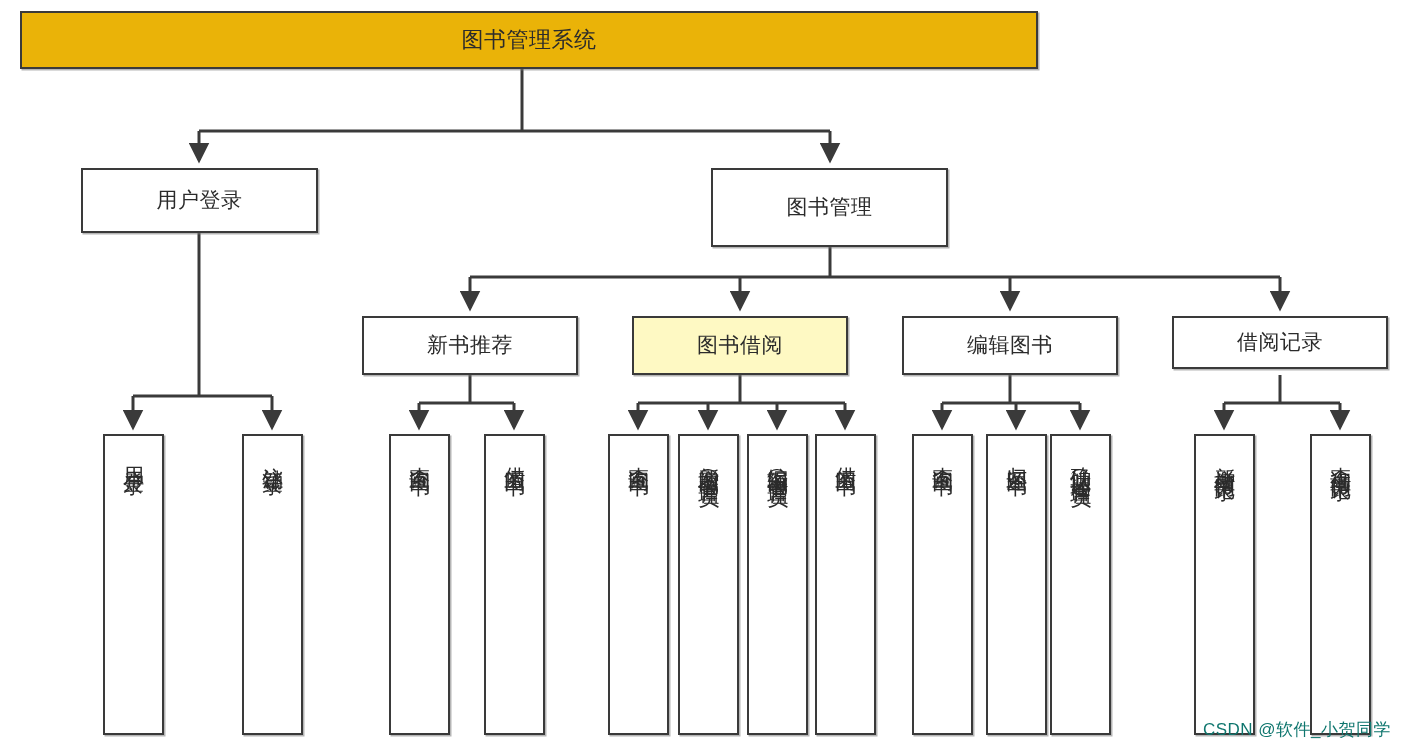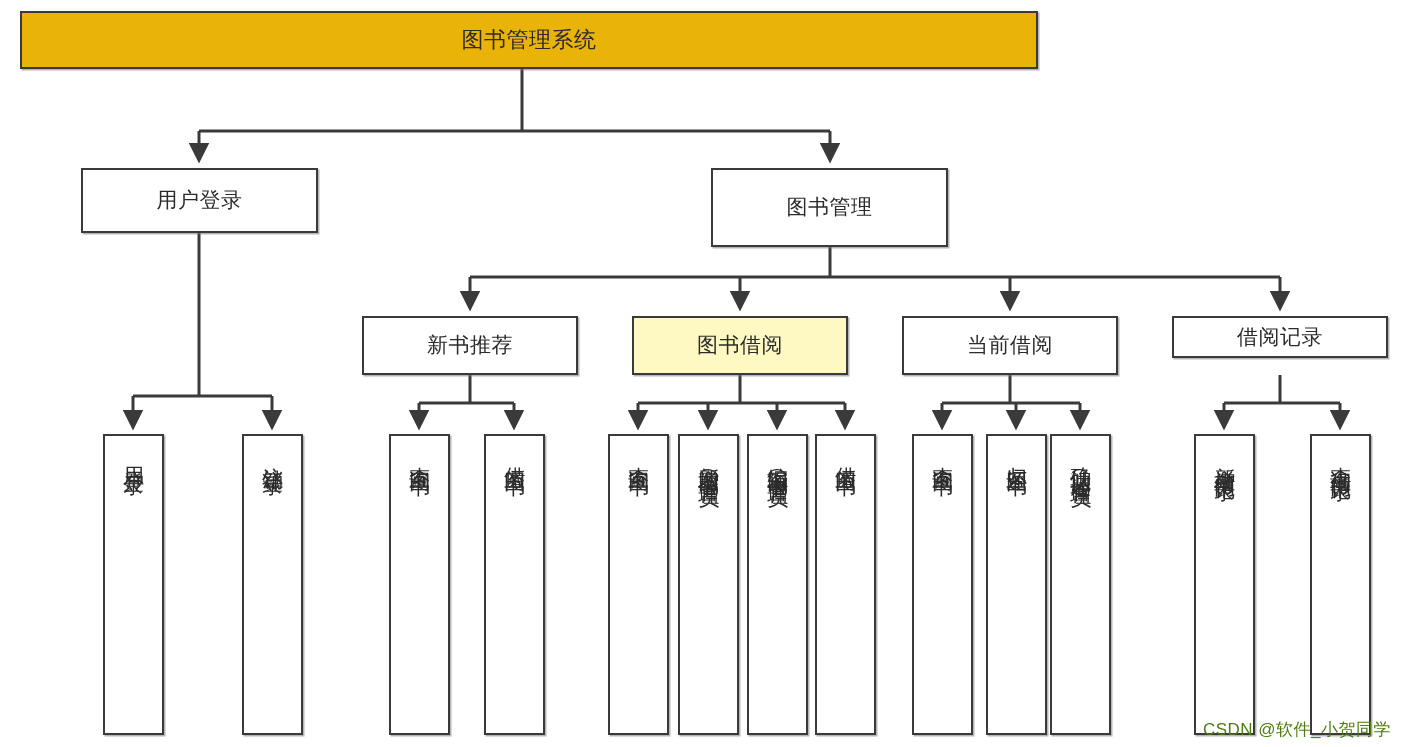--- a/index.html
+++ b/index.html
@@ -131,23 +131,23 @@
     <span class="node-label">图书管理</span>
   </div>
 
   <div class="node-box" style="left: 362px; top: 316px; width: 216px; height: 59px; border-color: rgb(58, 58, 58); background: rgb(255, 255, 255); color: rgb(43, 43, 43);">
     <span class="node-label">新书推荐</span>
   </div>
   <div class="node-box" style="left: 632px; top: 316px; width: 216px; height: 59px; border-color: rgb(58, 58, 58); background: #fef9c3; color: rgb(43, 43, 43);">
     <span class="node-label">图书借阅</span>
   </div>
   <div class="node-box" style="left: 902px; top: 316px; width: 216px; height: 59px; border-color: rgb(58, 58, 58); background: rgb(255, 255, 255); color: rgb(43, 43, 43);">
-    <span class="node-label">当前借阅</span>
+    <span class="node-label">编辑图书</span>
   </div>
-  <div class="node-box" style="left: 1172px; top: 316px; width: 216px; height: 42px; border-color: rgb(58, 58, 58); background: rgb(255, 255, 255); color: rgb(43, 43, 43);">
+  <div class="node-box" style="left: 1172px; top: 316px; width: 216px; height: 53px; border-color: rgb(58, 58, 58); background: rgb(255, 255, 255); color: rgb(43, 43, 43);">
     <span class="node-label">借阅记录</span>
   </div>
 
   <div class="node-box vertical" style="left: 103px; top: 434px; width: 61px; height: 301px; border-color: rgb(58, 58, 58); background: rgb(255, 255, 255); color: rgb(43, 43, 43);">
     <span class="node-label">用户登录</span>
   </div>
   <div class="node-box vertical" style="left: 242px; top: 434px; width: 61px; height: 301px; border-color: rgb(58, 58, 58); background: rgb(255, 255, 255); color: rgb(43, 43, 43);">
     <span class="node-label">注销登录</span>
   </div>
   <div class="node-box vertical" style="left: 389px; top: 434px; width: 61px; height: 301px; border-color: rgb(58, 58, 58); background: rgb(255, 255, 255); color: rgb(43, 43, 43);">
@@ -177,15 +177,15 @@
   <div class="node-box vertical" style="left: 1050px; top: 434px; width: 61px; height: 301px; border-color: rgb(58, 58, 58); background: rgb(255, 255, 255); color: rgb(43, 43, 43);">
     <span class="node-label">确认归还（管理员）</span>
   </div>
   <div class="node-box vertical" style="left: 1194px; top: 434px; width: 61px; height: 301px; border-color: rgb(58, 58, 58); background: rgb(255, 255, 255); color: rgb(43, 43, 43);">
     <span class="node-label">新增借阅记录</span>
   </div>
   <div class="node-box vertical" style="left: 1310px; top: 434px; width: 61px; height: 301px; border-color: rgb(58, 58, 58); background: rgb(255, 255, 255); color: rgb(43, 43, 43);">
     <span class="node-label">查询借阅记录</span>
   </div>
 
-  <div class="watermark" style="color: #4d7c0f;">CSDN @软件_小贺同学</div>
+  <div class="watermark" style="color: #0f766e;">CSDN @软件_小贺同学</div>
 
 </div>
 
 </body></html>

